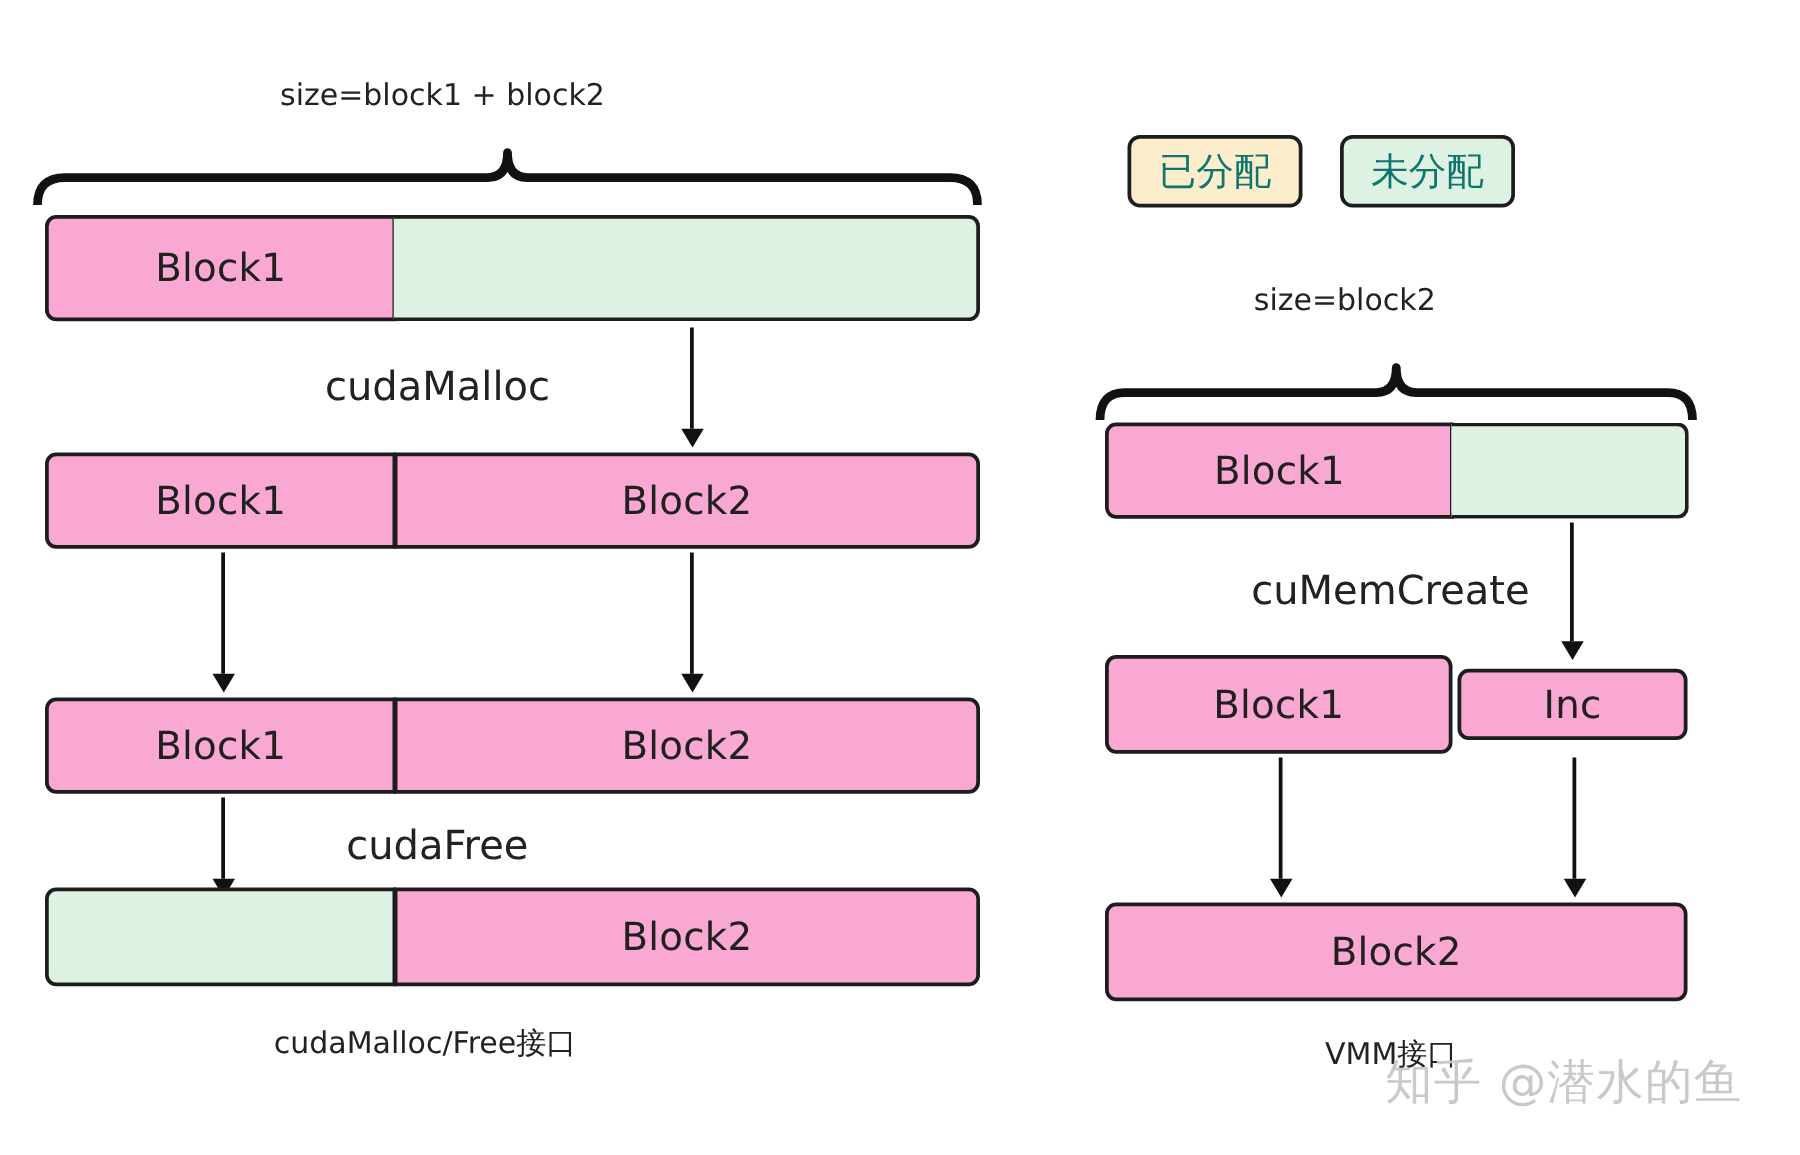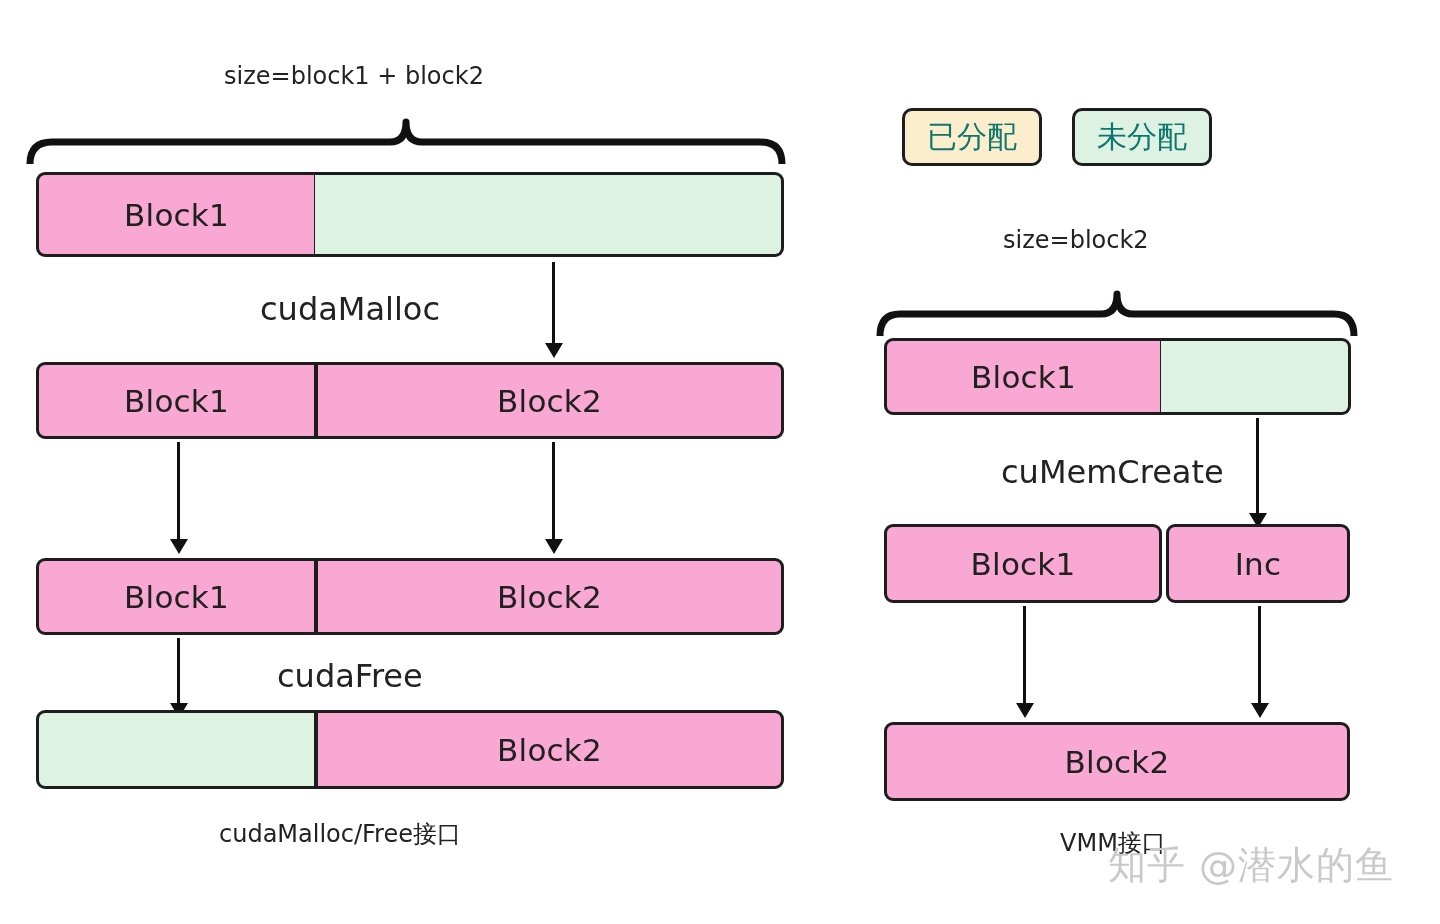--- a/index.html
+++ b/index.html
@@ -195,21 +195,21 @@
 
   <div class="lbl" style="left:989px; top:453px;margin-left:12px;">cuMemCreate</div>
   <div class="arrow" style="left:1256px; top:418px; height:110px;">
     <div class="stem" style="height:95px;"></div>
     <div class="head" style="top:95px;"></div>
   </div>
 
   <div class="blk yellow" style="left:884px; top:524px; width:278px; height:79px; border-radius:9px;">
     <span>Block1</span>
   </div>
-  <div class="blk yellow" style="left:1166px; top:524px; width:184px; height:79px; border-radius:9px;">
+  <div class="blk yellow" style="left:1166px; top:535px; width:184px; height:57px; border-radius:9px;">
     <span>Inc</span>
   </div>
 
   <div class="arrow" style="left:1023px; top:606px; height:112px;">
     <div class="stem" style="height:97px;"></div>
     <div class="head" style="top:97px;"></div>
   </div>
   <div class="arrow" style="left:1258px; top:606px; height:112px;">
     <div class="stem" style="height:97px;"></div>
     <div class="head" style="top:97px;"></div>

